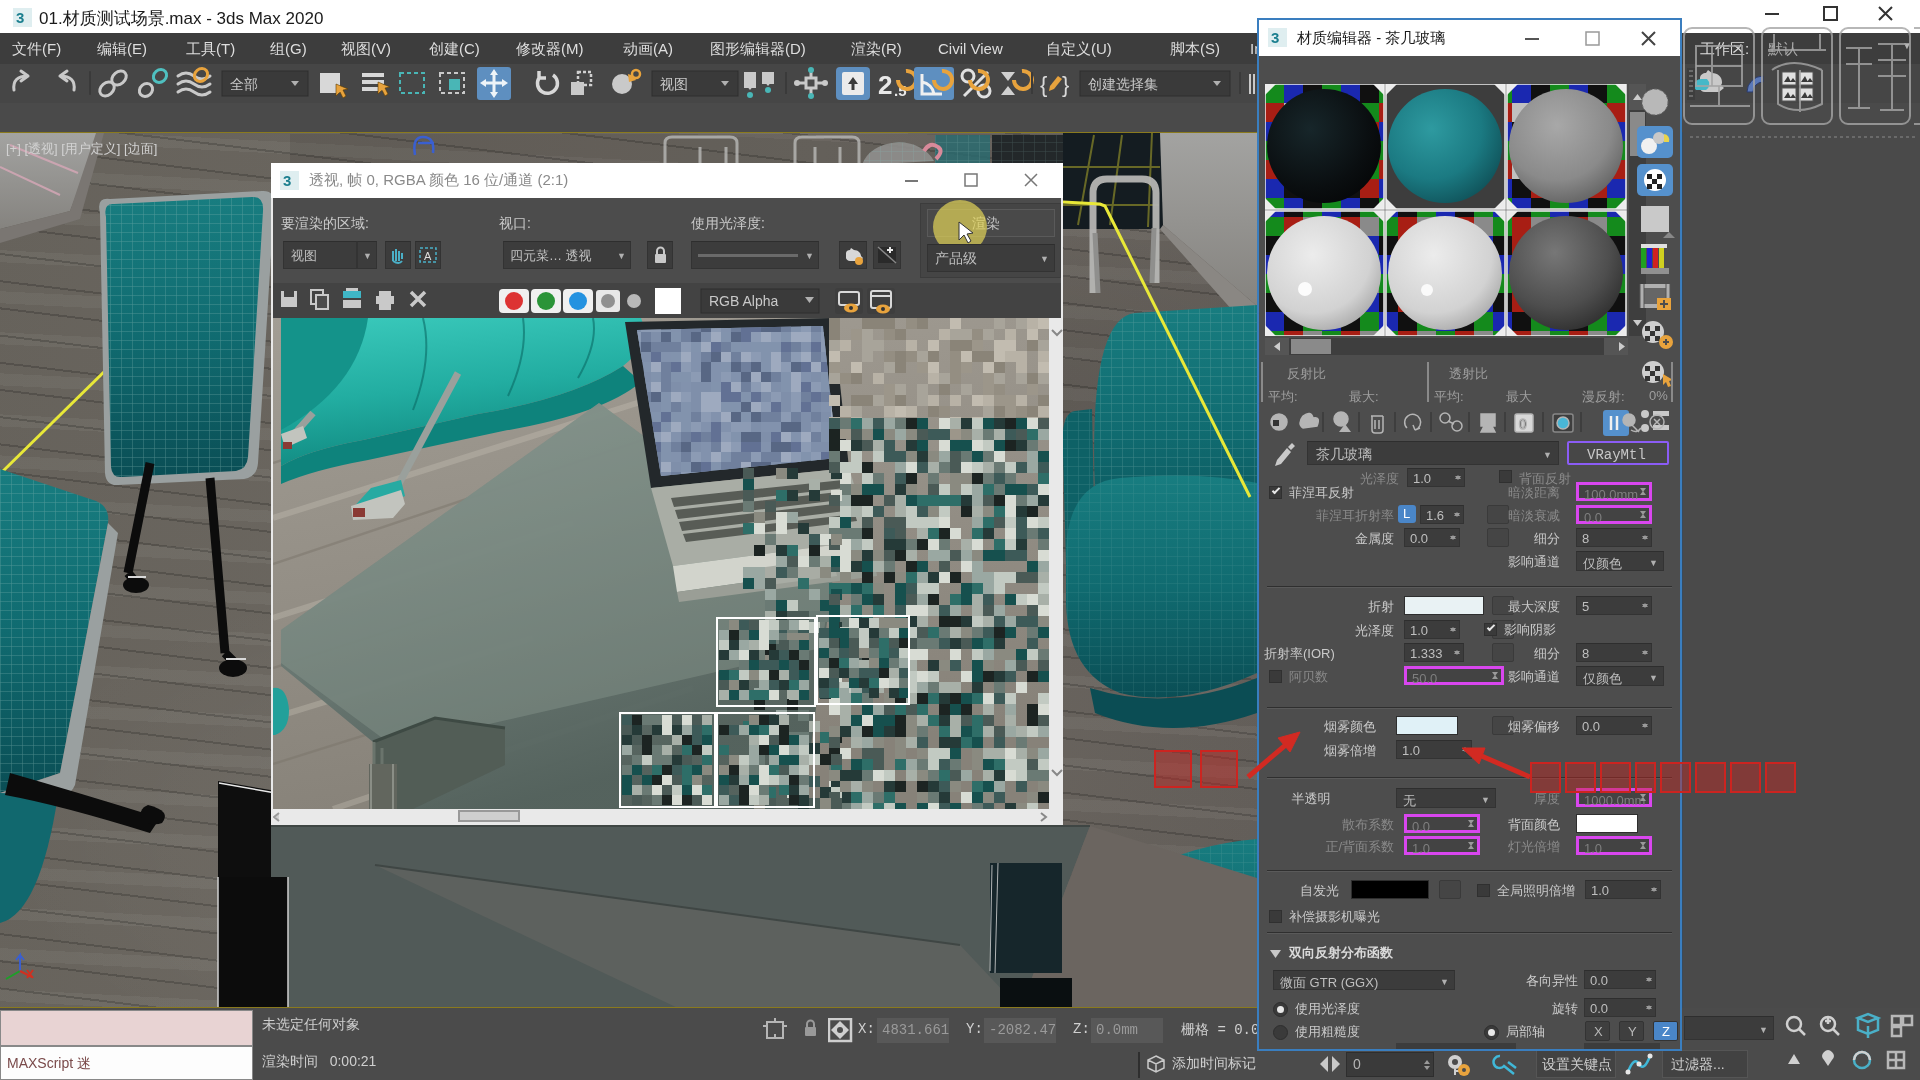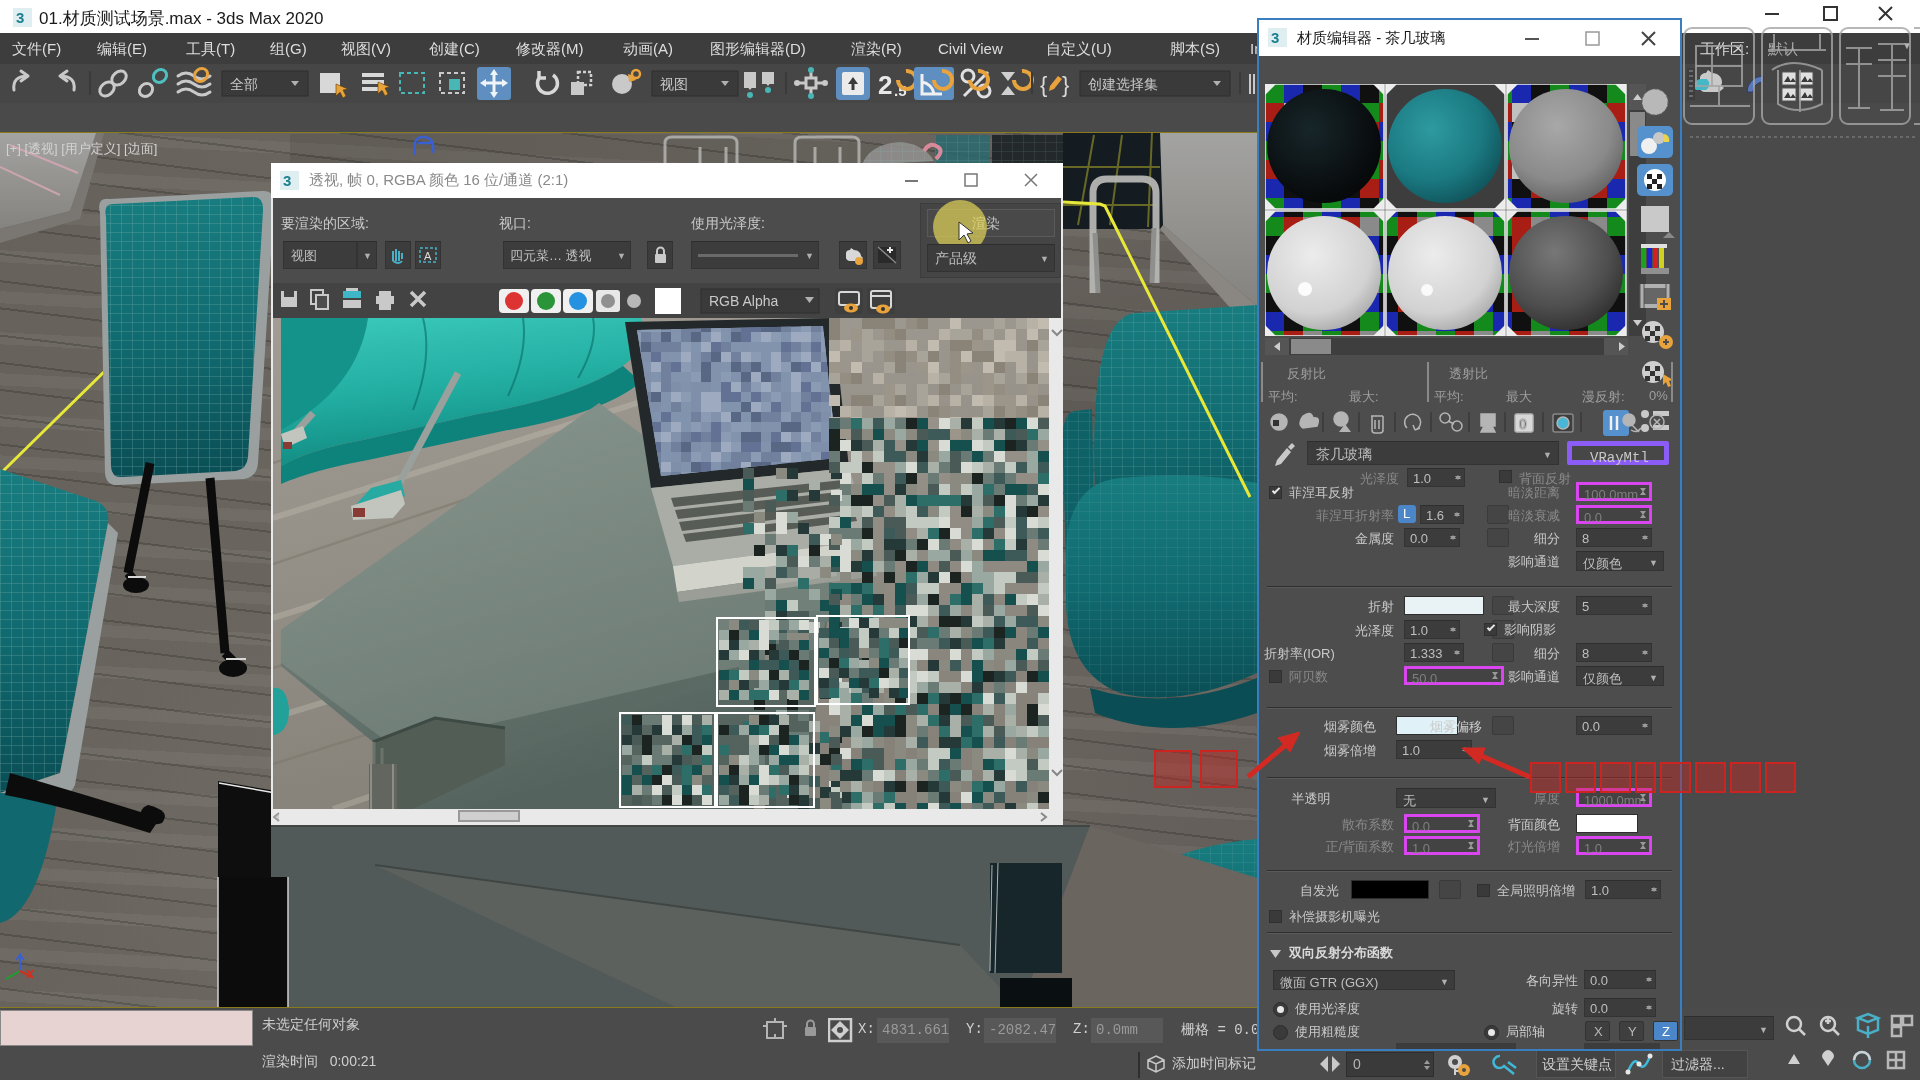--- a/index.html
+++ b/index.html
@@ -740,21 +740,21 @@
       </g>
     </svg>
     <div class="abs" style="left:0;top:418px;width:421px;height:30px">
       <svg class="abs" style="left:12px;top:2px" width="24" height="26">
           <path d="M6 20 L16 8 l4 4 -10 12 -6 2 z M17 7 l4 -4 3 3 -4 4 z" fill="#c9c9c9"></path>
         </svg>
       <div class="vbox" style="left:48px;top:3px;width:252px;height:24px">
           <span style="position:absolute;left:8px;top:4px;font-size:14px">茶几玻璃</span>
           <span style="position:absolute;right:6px;top:8px;font-size:9px;color:#b0b0b0">▼</span>
         </div>
-      <div class="abs" style="left:308px;top:3px;width:102px;height:24px;background:#474747;border:5px solid #8b5cf6;border-radius:2px">
+      <div class="abs" style="left:308px;top:3px;width:102px;height:24px;background:#474747;border:2px solid #8b5cf6;border-radius:2px">
           <span class="abs tx" style="left:18px;top:4px;color:#c8c8c8;font-size:14px;font-family:'Liberation Mono',monospace">VRayMtl</span>
         </div>
     </div>
     <div class="abs" id="params" style="left:0;top:0;width:421px;height:1029px">
       <div class="lbld" style="left:10px;top:450px;width:130px;text-align:right">光泽度</div>
       <div class="vbox" style="left:148px;top:448px;width:58px;height:19px">
           <span style="position:absolute;left:5px;top:2px">1.0</span>
           <div class="spu"></div>
           <div class="spd"></div>
         </div>
@@ -847,21 +847,21 @@
         </div>
       <div class="lbl" style="left:171px;top:648px;width:130px;text-align:right">影响通道</div>
       <div class="vbox" style="left:317px;top:646px;width:88px;height:20px">
           <span style="position:absolute;left:6px;top:3px">仅颜色</span>
           <span style="position:absolute;right:5px;top:6px;font-size:9px;color:#b0b0b0">▼</span>
         </div>
       <div class="sep" style="left:8px;top:687px;width:405px"></div>
       <div class="lbl" style="left:-13px;top:698px;width:130px;text-align:right">烟雾颜色</div>
       <div class="abs" style="left:137px;top:696px;width:62px;height:19px;background:#e0f1f7;border:1px solid #2e2e2e"></div>
       <div class="abs" style="left:233px;top:696px;width:22px;height:19px;background:#454545;border:1px solid #3a3a3a;border-radius:2px"></div>
-      <div class="lbl" style="left:171px;top:698px;width:130px;text-align:left">烟雾偏移</div>
+      <div class="lbl" style="left:171px;top:698px;width:130px;text-align:right">烟雾偏移</div>
       <div class="vbox" style="left:317px;top:696px;width:76px;height:19px">
           <span style="position:absolute;left:5px;top:2px">0.0</span>
           <div class="spu"></div>
           <div class="spd"></div>
         </div>
       <div class="lbl" style="left:-13px;top:722px;width:130px;text-align:right">烟雾倍增</div>
       <div class="vbox" style="left:137px;top:720px;width:76px;height:19px">
           <span style="position:absolute;left:5px;top:2px">1.0</span>
           <div class="spu"></div>
           <div class="spd"></div>
@@ -951,20 +951,23 @@
         </div>
       <div class="abs" style="left:394px;top:1001px;width:25px;height:20px;background:#4a86c8;border:1px solid #333;border-radius:2px">
           <span style="position:absolute;left:8px;top:2px;color:#fff;font-size:13px">Z</span>
         </div>
       <div class="abs" style="left:137px;top:1023px;width:120px;height:6px;background:#3c3c3c"></div>
       <div class="abs" style="left:325px;top:1023px;width:76px;height:6px;background:#3c3c3c"></div>
     </div>
   </div>
   <div class="abs" id="botbar">
     <div class="abs" style="left:0;top:2px;width:253px;height:36px;background:#e8d3d3;border:1px solid #888"></div>
+    <div class="abs" style="left:0;top:38px;width:253px;height:34px;background:#fdfdfd;border:1px solid #888;color:#7a4a4a;font-size:14px;font-family:'Liberation Mono',monospace">
+        <span class="abs tx" style="left:6px;top:8px">MAXScript 迷</span>
+      </div>
     <span class="abs tx" style="left:262px;top:8px">未选定任何对象</span>
     <span class="abs tx" style="left:262px;top:45px">渲染时间&nbsp;&nbsp; 0:00:21</span>
     <svg class="abs" style="left:755px;top:4px" width="110" height="34">
       <g stroke="#b5b5b5" stroke-width="2" fill="none">
         <path d="M12 10 h16 v16 h-16 z M8 14 h4 m8 -8 v4 m8 4 h4 m-12 8 v4"></path>
         <rect x="50" y="15" width="11" height="9" rx="1" fill="#999" stroke="none"></rect>
           <path d="M52 15 v-3 a3.5 3.5 0 0 1 7 0 v3" stroke="#999"></path>
       </g>
     </svg>
     <svg class="abs" style="left:828px;top:10px" width="26" height="26">

